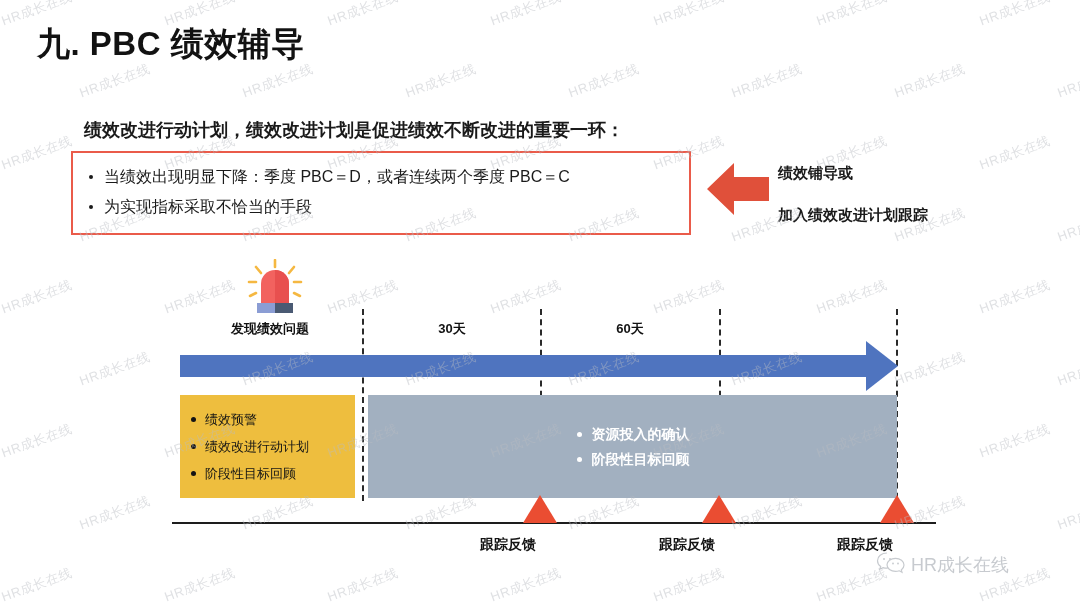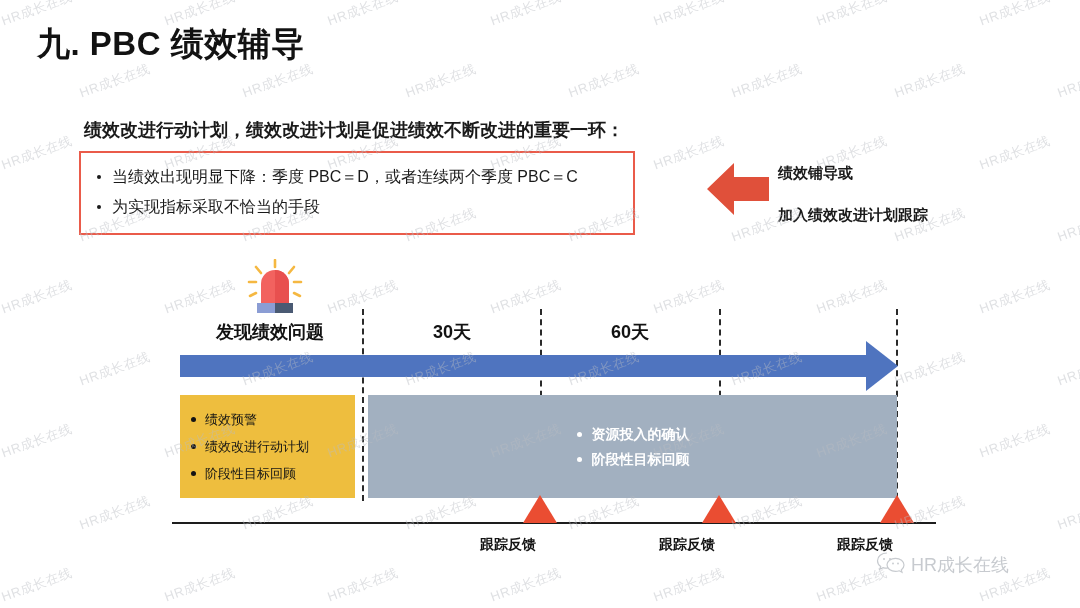--- a/index.html
+++ b/index.html
@@ -35,21 +35,21 @@
 
   
   .subtitle{
     position:absolute;left:84px;top:118px;
     font-size:18px;font-weight:bold;color:#1a1a1a;
     white-space:nowrap;z-index:20;
   }
 
   
   .redbox{
-    position:absolute;left:79px;top:151px;width:556px;height:84px;
+    position:absolute;left:71px;top:151px;width:620px;height:84px;
     border:2px solid #ea5b4a;background:transparent;box-sizing:border-box;z-index:20;
   }
   .redbox ul{list-style:none;margin:0;padding:9px 0 0 14px;}
   .redbox li{
     font-size:16px;color:#1a1a1a;line-height:30px;white-space:nowrap;
     position:relative;padding-left:17px;
   }
   .redbox li:before{
     content:"";position:absolute;left:2px;top:13px;
     width:4px;height:4px;border-radius:50%;background:#1a1a1a;
@@ -64,21 +64,21 @@
   }
   .arrow-text.l1{top:164px;}
   .arrow-text.l2{top:206px;}
 
   
   .siren{position:absolute;left:236px;top:259px;width:78px;height:58px;z-index:20;}
 
   
   .phase{
     position:absolute;z-index:20;
-    font-size:18px;font-weight:bold;color:#121212;
+    font-size:13px;font-weight:bold;color:#121212;
     text-align:center;white-space:nowrap;
   }
 
   
   .vdash{
     position:absolute;width:0;border-left:2px dashed #2a2a2a;z-index:15;
   }
 
   
   .bluebar{

